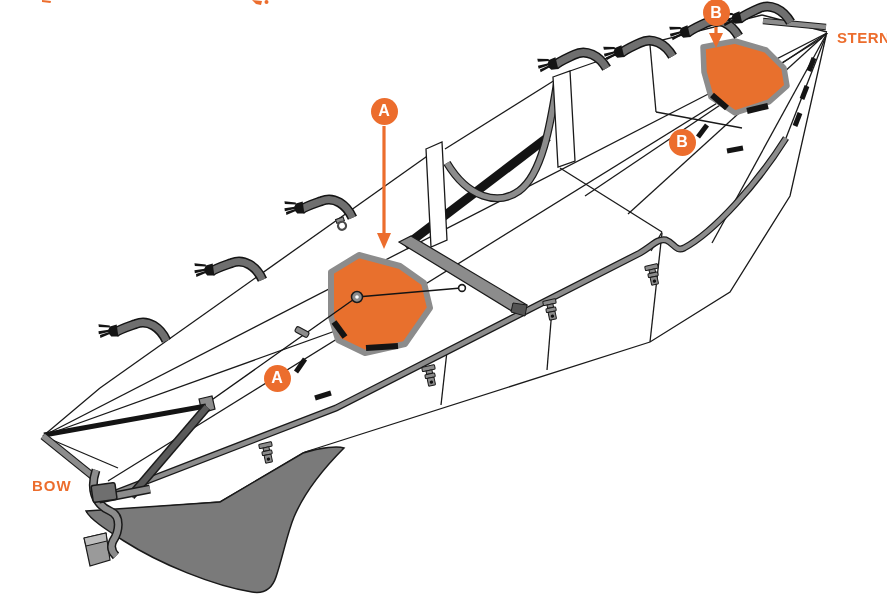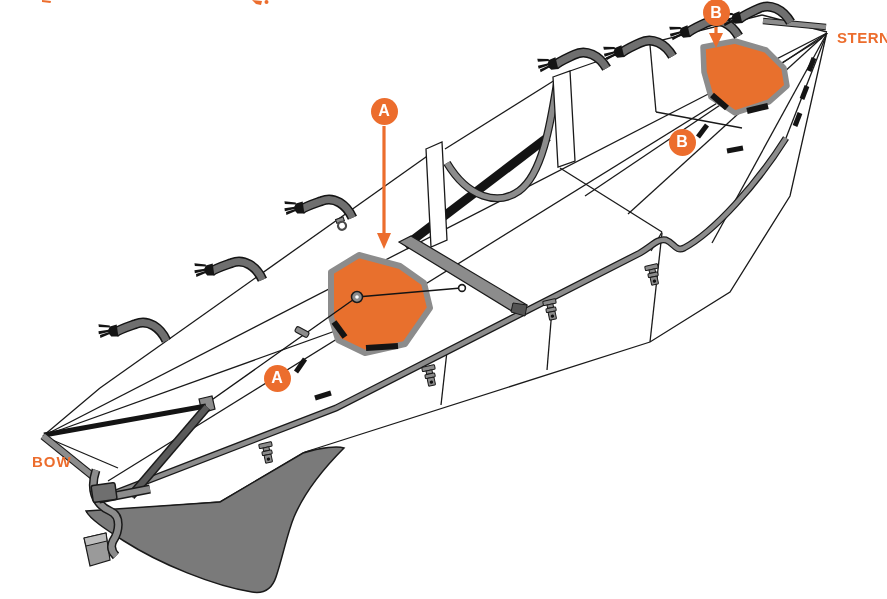--- a/index.html
+++ b/index.html
@@ -181,16 +181,16 @@
     <path d="M716,27 L716,37" stroke="#EC6D2D" stroke-width="3.2" fill="none"></path>
     <polygon points="716,48 709,33 723,33" fill="#EC6D2D"></polygon>
   </g>
 </svg>
 
   <div class="badge" style="left:370.5px;top:97.5px;">A</div>
   <div class="badge" style="left:263.5px;top:364.5px;">A</div>
   <div class="badge" style="left:702.5px;top:-1px;">B</div>
   <div class="badge" style="left:668.5px;top:128.5px;">B</div>
 
-  <div class="dir-label" style="left:32px;top:454px;">BOW</div>
+  <div class="dir-label" style="left:32px;top:478px;">BOW</div>
   <div class="dir-label" style="left:837px;top:30px;letter-spacing:0.5px;">STERN</div>
 
 </div>
 
 </body></html>

